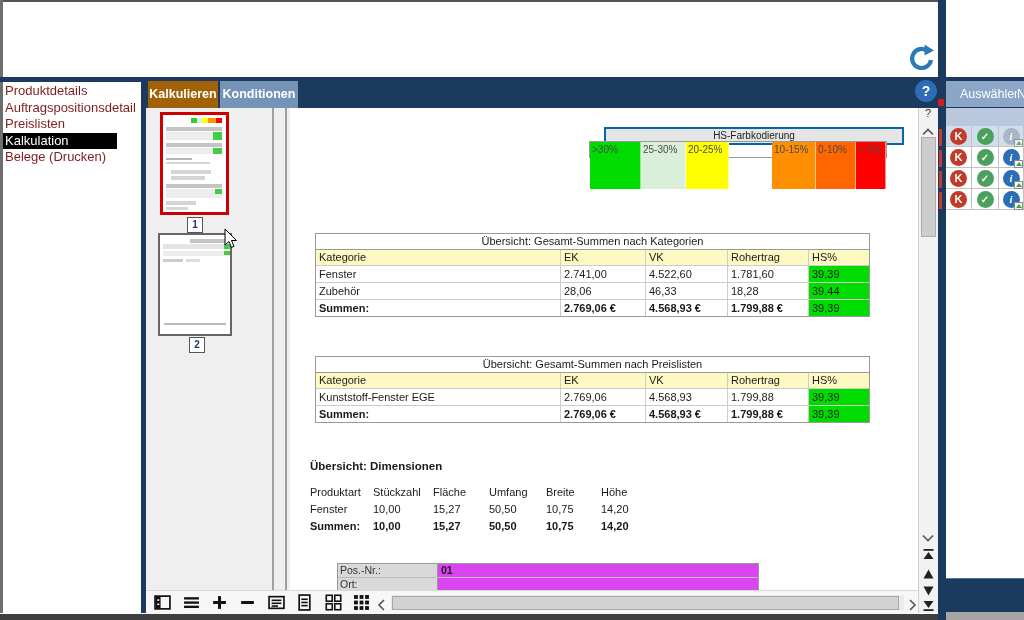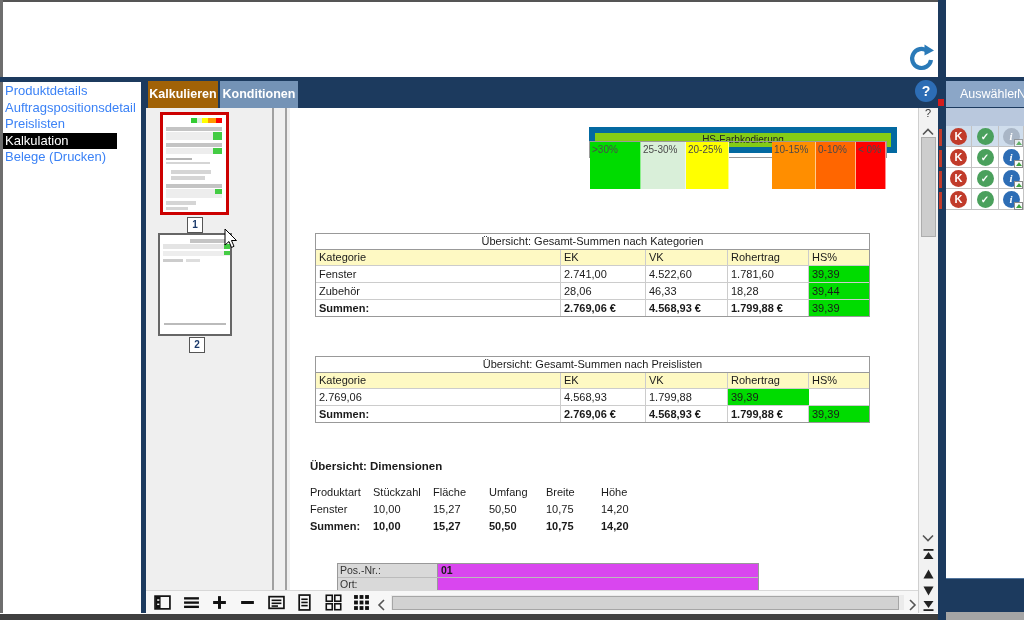--- a/index.html
+++ b/index.html
@@ -3,21 +3,21 @@
 <meta charset="utf-8">
 <style>
   html,body{margin:0;padding:0}
   #root{position:relative;width:1024px;height:620px;background:#ffffff;overflow:hidden;
         font-family:"Liberation Sans",sans-serif;color:#1a1a1a}
   .abs{position:absolute}
   .navy{background:#1c3a5e}
 
   
   #sidebar{left:3px;top:83px;width:138px;height:529px;background:#fff}
-  .sb-item{height:16.5px;line-height:16.5px;font-size:13px;padding-left:2px;white-space:nowrap;color:#3b82f6;cursor:default}
+  .sb-item{height:16.5px;line-height:16.5px;font-size:13px;padding-left:2px;white-space:nowrap;color:#7f1d1d;cursor:default}
   .sb-item.sel{background:#000;color:#fff;width:112px}
 
   
   #tabbar{left:141px;top:77px;width:797px;height:31px}
   .tab{position:absolute;top:4px;height:27px;line-height:27px;color:#fff;font-size:12.5px;font-weight:bold;text-align:center}
   #tab-kalk{left:7px;width:70px;background:#a16207}
   #tab-kond{left:79px;width:78px;background:#7493b6}
   #help-btn{position:absolute;left:774px;top:3px;width:22px;height:22px;border-radius:50%;background:#2d6db5;
             color:#fff;font-weight:bold;font-size:14px;text-align:center;line-height:22px}
 
@@ -27,21 +27,21 @@
   .split-line{position:absolute;top:0;width:2px;height:482px;background:#a0a0a0}
   #doc{left:290px;top:108px;width:628px;height:482px;background:#fff;overflow:hidden;font-size:11px}
 
   
   .page-thumb{background:#fff;box-sizing:border-box}
   .page-label{width:14px;height:14px;border:1px solid #555;background:#fff;color:#1b3a6b;
               font-size:10px;font-weight:bold;text-align:center;line-height:13px}
   .pv{position:absolute}
 
   
-  #legend-header{left:299px;top:19px;width:296px;height:14px;background:#84cc16;border:6px solid #0369a1;
+  #legend-header{left:314px;top:19px;width:296px;height:14px;background:#e5e5e5;border:2px solid #0369a1;
                  font-size:10px;text-align:center;line-height:13px;color:#222}
   #legend-cells{left:299px;top:33px;width:296px;height:15px;display:grid;border:1px solid #9a9a9a;
                 grid-template-columns:51px 45px 43px 43px 44px 40px auto}
   .lg-cell{font-size:10px;line-height:15px;padding-left:2px;color:#4a4a4a;border-right:1px solid rgba(255,255,255,.55);overflow:hidden}
 
   
   .doc-table{position:absolute;width:553px;border:1px solid #999;background:#fff}
   .dt-title{height:15px;line-height:15px;text-align:center;border-bottom:1px solid #999;font-size:11px}
   .dt-row{display:grid;grid-template-columns:245px 85px 82px 81px 60px;height:16px;line-height:16px;border-bottom:1px solid #ccc}
   .dt-row:last-child{border-bottom:none}
@@ -215,20 +215,21 @@
     <div class="doc-table" style="left:25px;top:248px">
       <div class="dt-title">Übersicht: Gesamt-Summen nach Preislisten</div>
       <div class="dt-row hdr">
         <div class="dt-cell">Kategorie</div>
         <div class="dt-cell">EK</div>
         <div class="dt-cell">VK</div>
         <div class="dt-cell">Rohertrag</div>
         <div class="dt-cell">HS%</div>
       </div>
       <div class="dt-row">
+        <div class="dt-cell">Kunststoff-Fenster EGE</div>
         <div class="dt-cell">2.769,06</div>
         <div class="dt-cell">4.568,93</div>
         <div class="dt-cell">1.799,88</div>
         <div class="dt-cell hs" style="background: rgb(0, 220, 0);">39,39</div>
       </div>
       <div class="dt-row total">
         <div class="dt-cell">Summen:</div>
         <div class="dt-cell">2.769,06 €</div>
         <div class="dt-cell">4.568,93 €</div>
         <div class="dt-cell">1.799,88 €</div>

